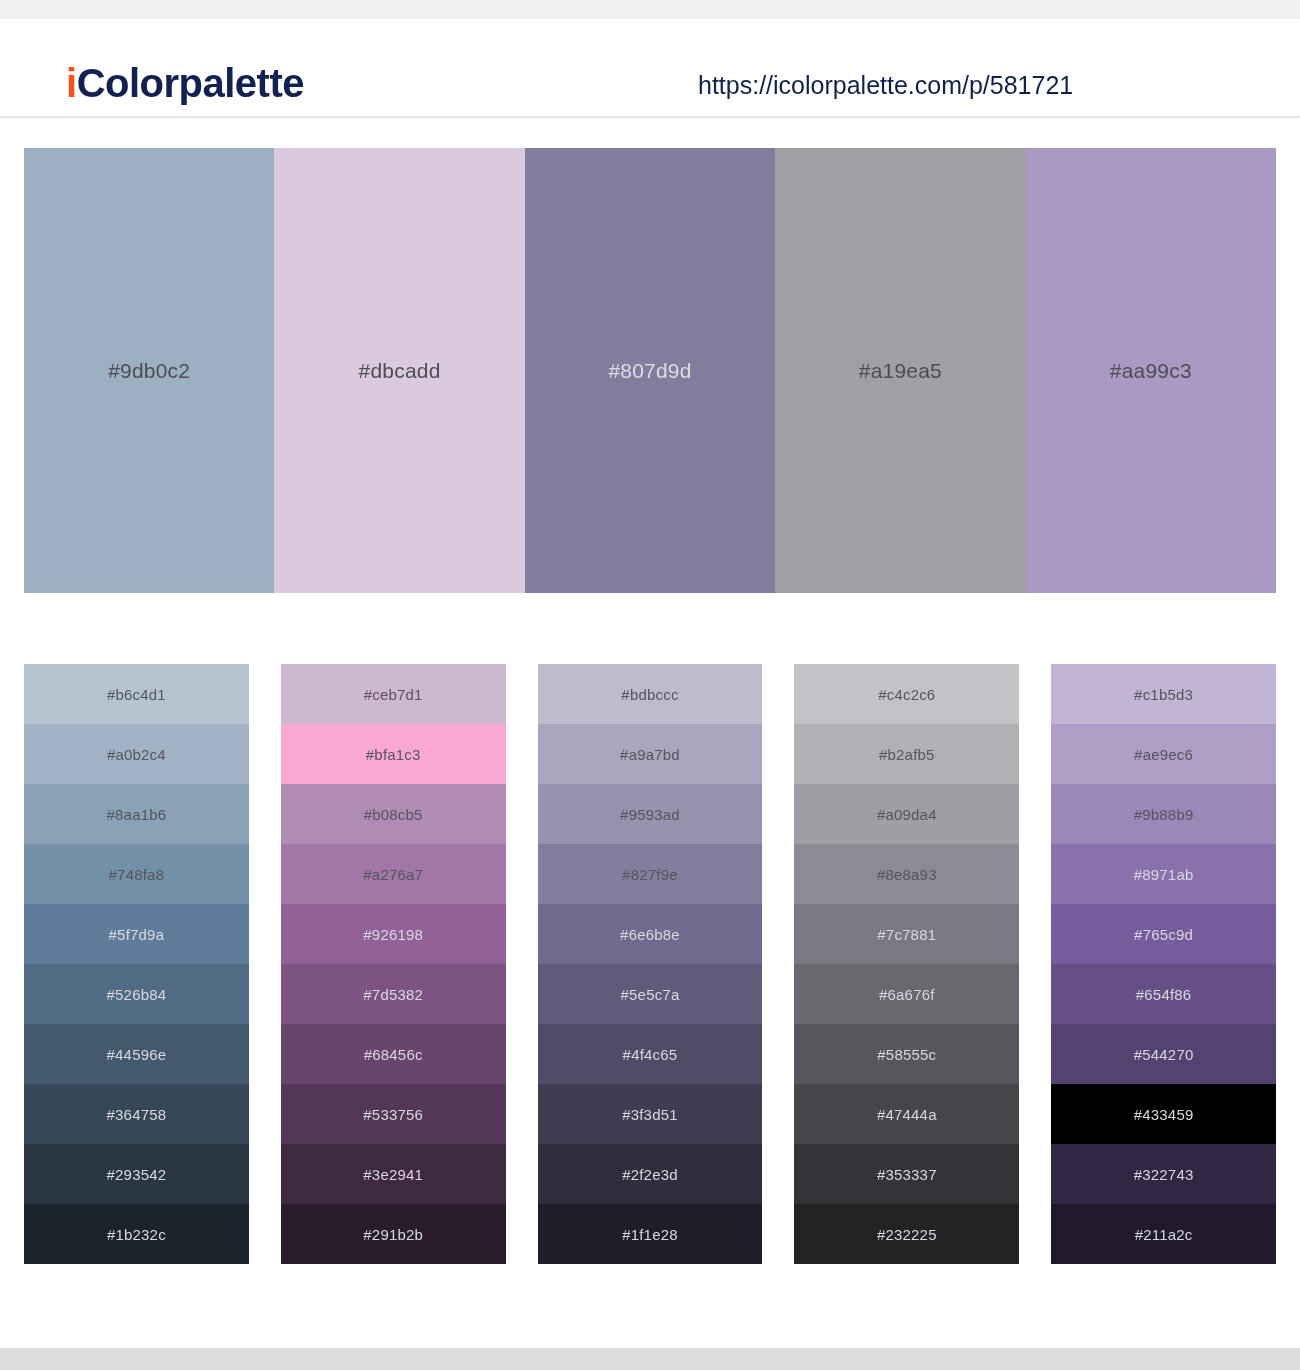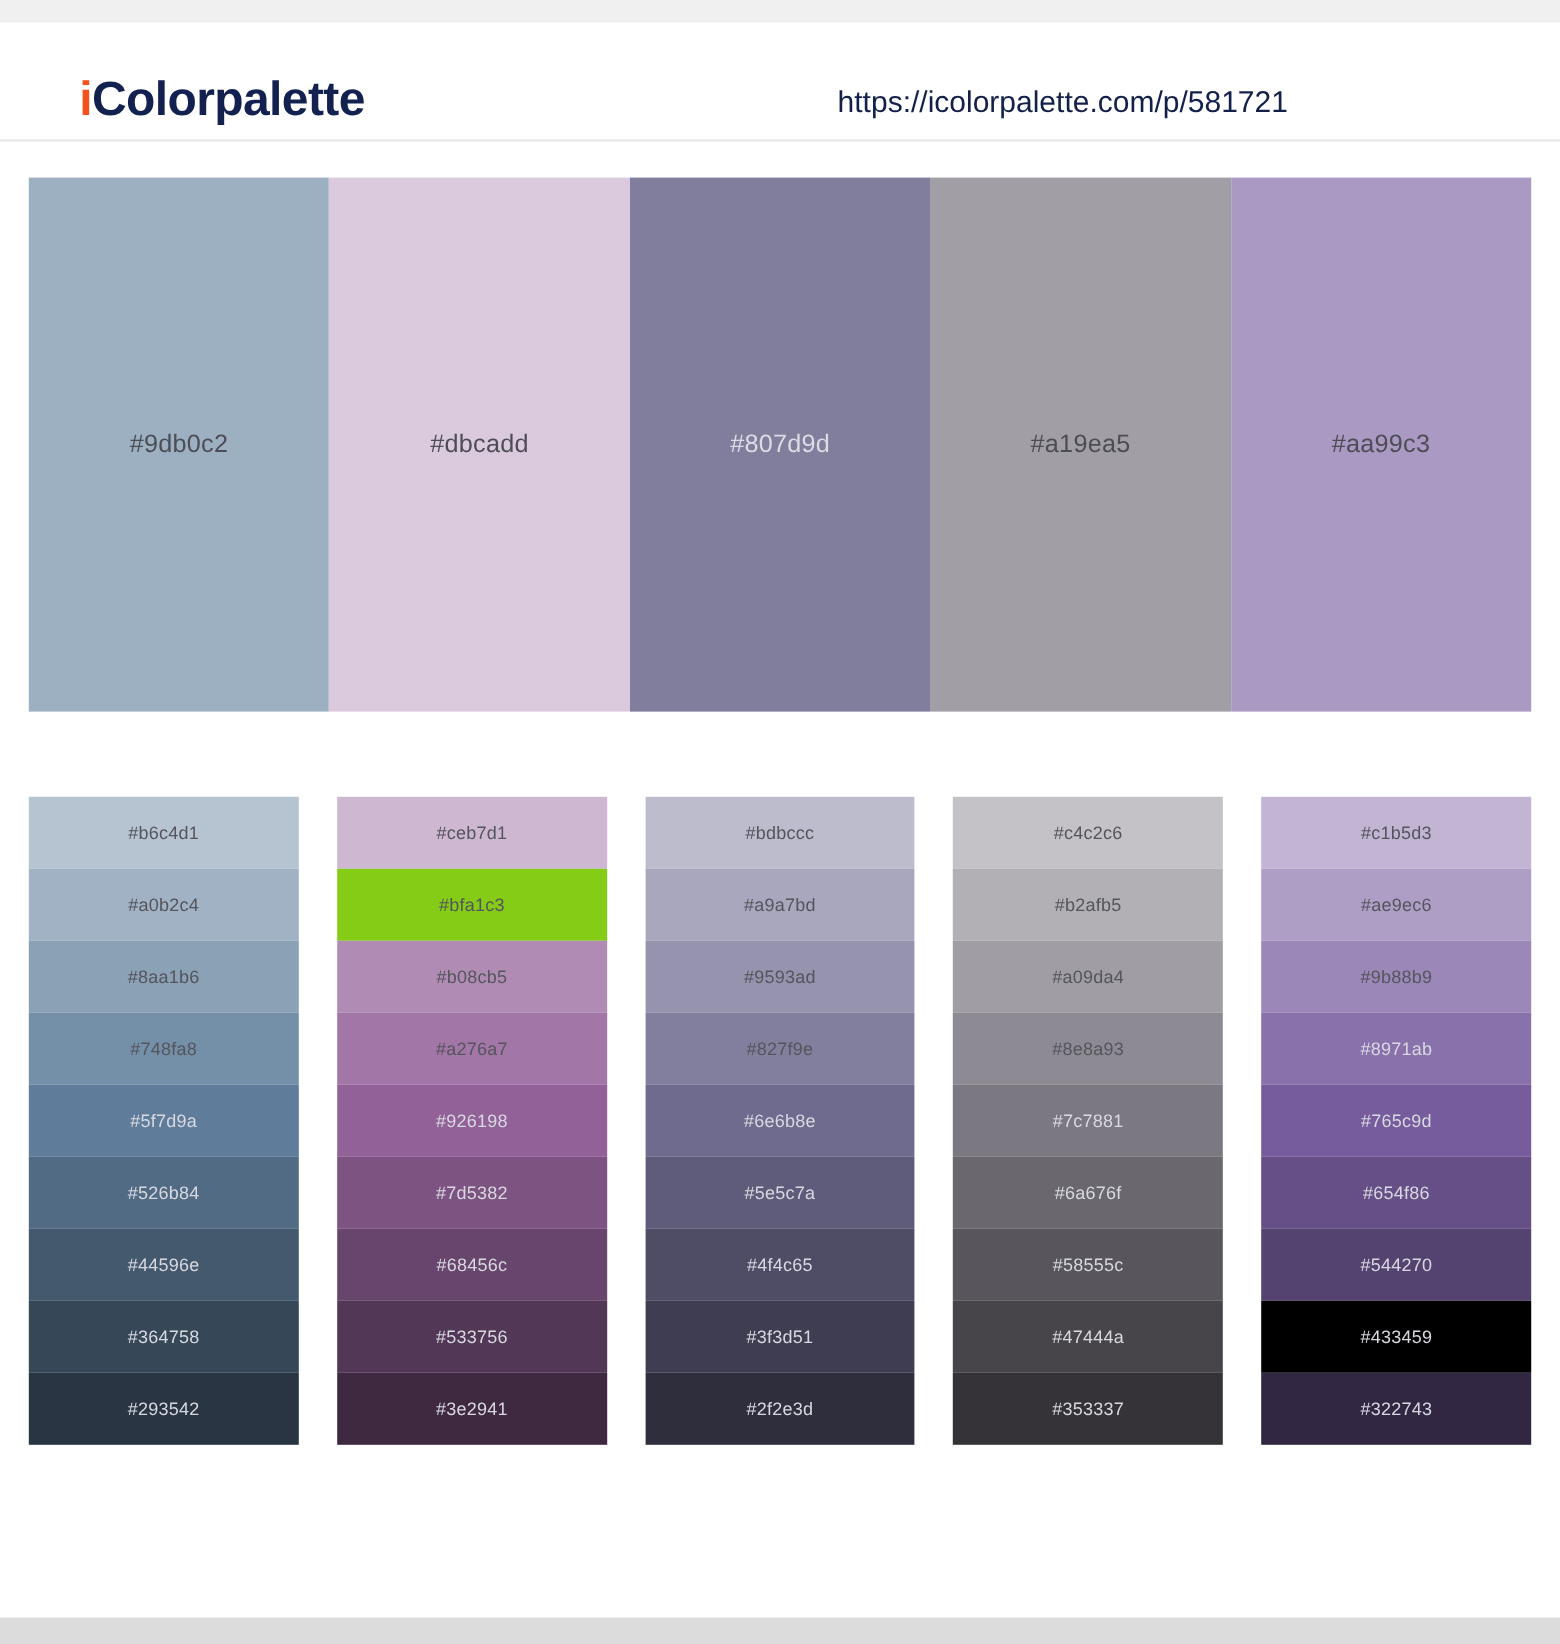--- a/index.html
+++ b/index.html
@@ -148,21 +148,21 @@
           <span>#c4c2c6</span>
         </div>
         <div class="shade-cell" style="background: rgb(193, 181, 211); color: rgb(85, 85, 93);">
           <span>#c1b5d3</span>
         </div>
       </div>
       <div class="shade-row">
         <div class="shade-cell" style="background: rgb(160, 178, 196); color: rgb(85, 85, 93);">
           <span>#a0b2c4</span>
         </div>
-        <div class="shade-cell" style="background: #84cc16; color: rgb(85, 85, 93);">
+        <div class="shade-cell" style="background: #f9a8d4; color: rgb(85, 85, 93);">
           <span>#bfa1c3</span>
         </div>
         <div class="shade-cell" style="background: rgb(169, 167, 189); color: rgb(85, 85, 93);">
           <span>#a9a7bd</span>
         </div>
         <div class="shade-cell" style="background: rgb(178, 175, 181); color: rgb(85, 85, 93);">
           <span>#b2afb5</span>
         </div>
         <div class="shade-cell" style="background: rgb(174, 158, 198); color: rgb(85, 85, 93);">
           <span>#ae9ec6</span>
@@ -280,17 +280,34 @@
         <div class="shade-cell" style="background: rgb(47, 46, 61); color: rgb(216, 216, 224);">
           <span>#2f2e3d</span>
         </div>
         <div class="shade-cell" style="background: rgb(53, 51, 55); color: rgb(216, 216, 224);">
           <span>#353337</span>
         </div>
         <div class="shade-cell" style="background: rgb(50, 39, 67); color: rgb(216, 216, 224);">
           <span>#322743</span>
         </div>
       </div>
+      <div class="shade-row">
+        <div class="shade-cell" style="background: rgb(27, 35, 44); color: rgb(216, 216, 224);">
+          <span>#1b232c</span>
+        </div>
+        <div class="shade-cell" style="background: rgb(41, 27, 43); color: rgb(216, 216, 224);">
+          <span>#291b2b</span>
+        </div>
+        <div class="shade-cell" style="background: rgb(31, 30, 40); color: rgb(216, 216, 224);">
+          <span>#1f1e28</span>
+        </div>
+        <div class="shade-cell" style="background: rgb(35, 34, 37); color: rgb(216, 216, 224);">
+          <span>#232225</span>
+        </div>
+        <div class="shade-cell" style="background: rgb(33, 26, 44); color: rgb(216, 216, 224);">
+          <span>#211a2c</span>
+        </div>
+      </div>
     </div>
 
   <div class="bottom-strip" style="background: rgb(220, 220, 220);"></div>
 
 </div>
 
 </body></html>

